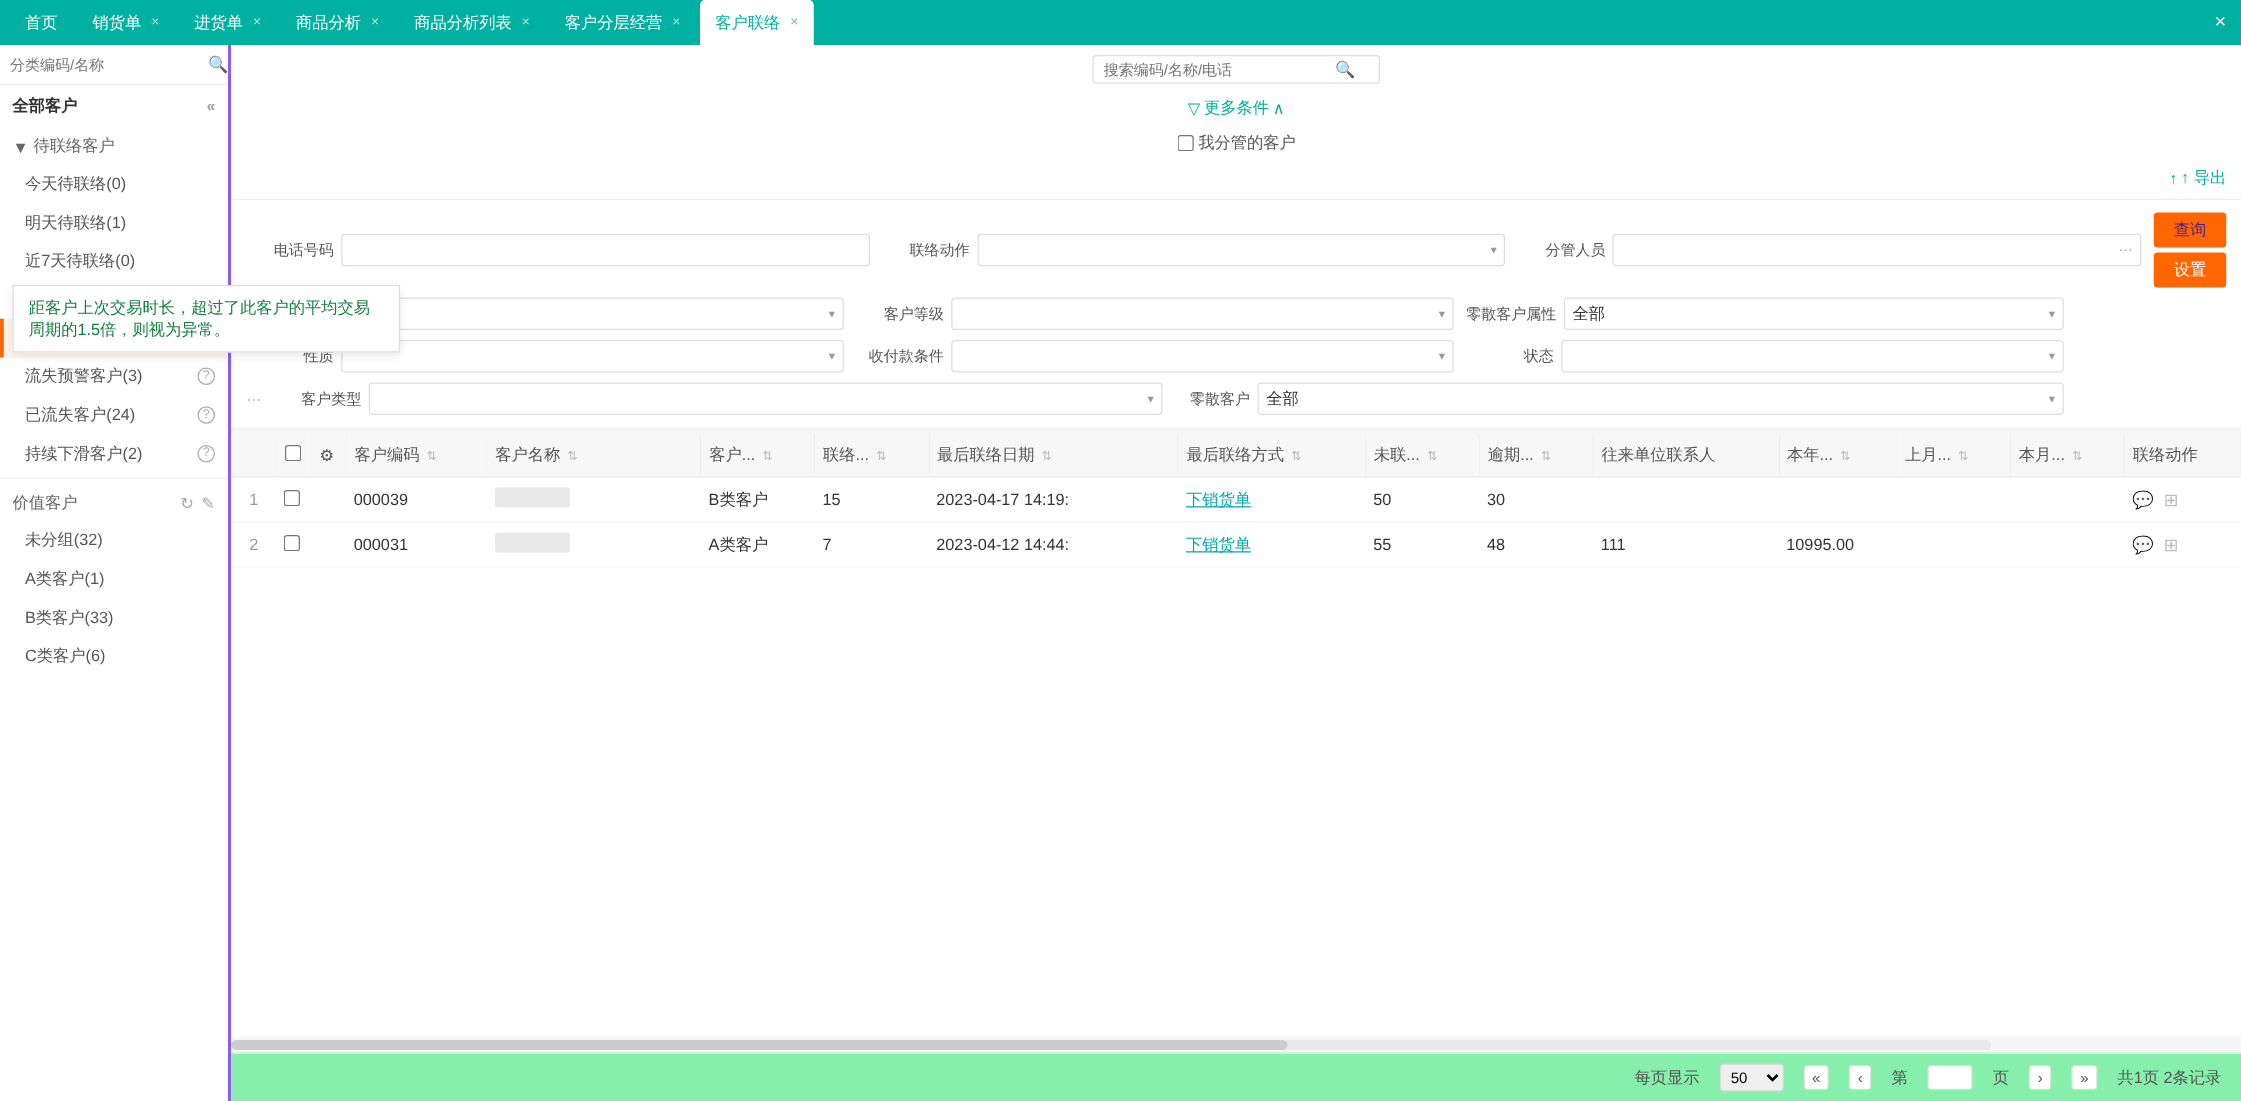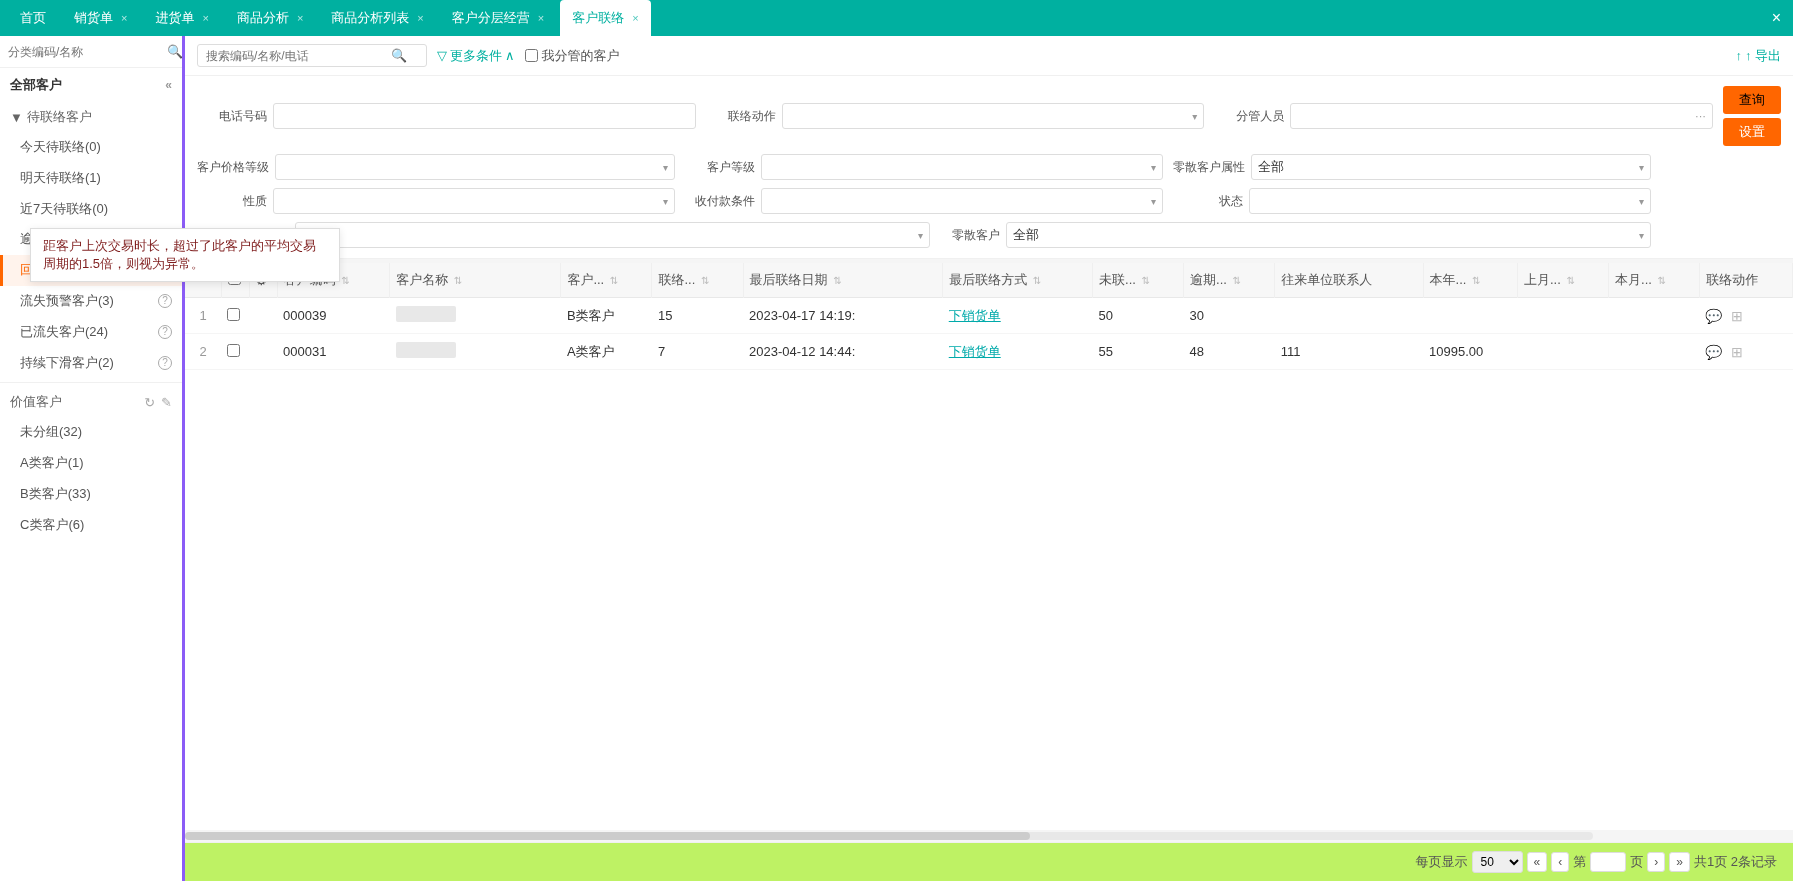--- a/index.html
+++ b/index.html
@@ -117,44 +117,44 @@
 
     
     .tooltip-box {
       position: absolute;
       top: 228px;
       left: 10px;
       background: white;
       border: 1px solid #ddd;
       padding: 8px 12px;
       font-size: 12px;
-      color: #7f1d1d;
+      color: #15803d;
       z-index: 100;
       max-width: 310px;
       box-shadow: 0 2px 8px rgba(0,0,0,0.1);
-      margin-left: 20px;
     }
 
     
     .content-area {
       flex: 1;
       display: flex;
       flex-direction: column;
       overflow: hidden;
       background: #f5f5f5;
     }
 
     
     .toolbar {
       background: white;
       padding: 8px 12px;
       display: flex;
       align-items: center;
       gap: 10px;
       border-bottom: 1px solid #f0f0f0;
+      flex-direction: column;
     }
     .search-input-wrap {
       display: flex;
       align-items: center;
       border: 1px solid #ddd;
       border-radius: 3px;
       padding: 3px 8px;
       gap: 5px;
       width: 230px;
     }
@@ -226,21 +226,21 @@
       color: #333;
       display: flex;
       align-items: center;
       justify-content: space-between;
       cursor: pointer;
       height: 26px;
     }
     .filter-input .caret { color: #999; font-size: 10px; }
     .btn-query {
       background: #ff6600;
-      color: #000000;
+      color: #4c1d95;
       border: none;
       border-radius: 3px;
       padding: 5px 16px;
       cursor: pointer;
       font-size: 13px;
     }
     .btn-settings {
       background: #ff6600;
       color: white;
       border: none;
@@ -290,26 +290,26 @@
       padding: 8px 6px;
       color: #333;
       white-space: nowrap;
     }
     .td-link { color: #00aaaa; text-decoration: underline; cursor: pointer; }
     .action-icons { display: flex; gap: 8px; align-items: center; }
     .action-icon { color: #bbb; cursor: pointer; font-size: 14px; }
 
     
     .pagination {
-      background: #bef264;
+      background: #86efac;
       padding: 8px 16px;
       display: flex;
       align-items: center;
       justify-content: flex-end;
-      gap: 4px;
+      gap: 16px;
       border-top: 1px solid #f0f0f0;
       font-size: 12px;
       color: #555;
     }
     .page-size-select {
       border: 1px solid #ddd;
       border-radius: 3px;
       padding: 2px 4px;
       font-size: 12px;
     }

